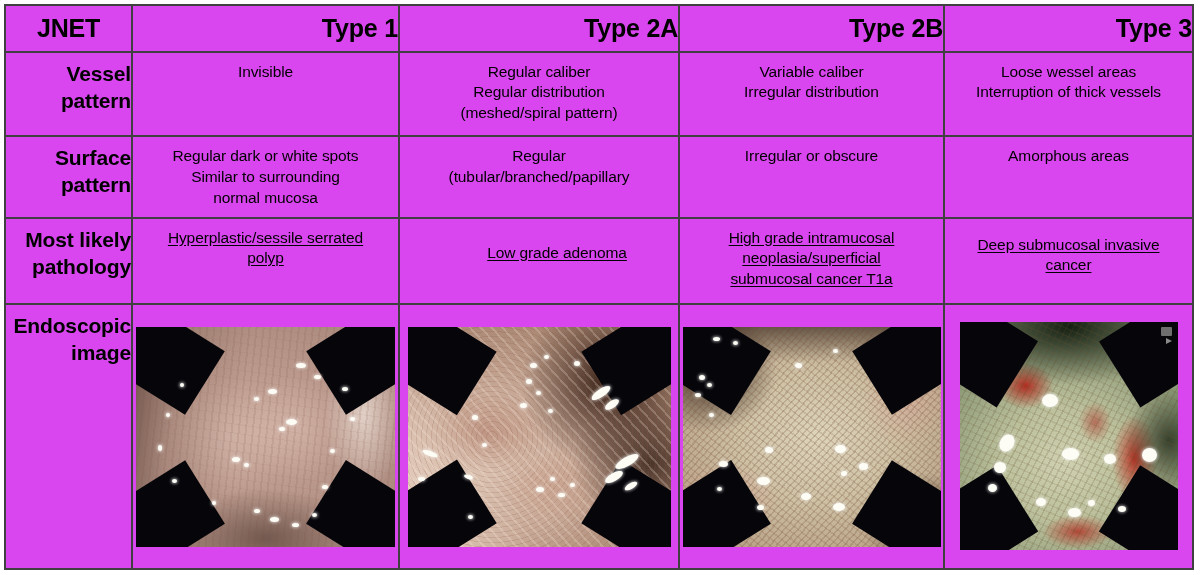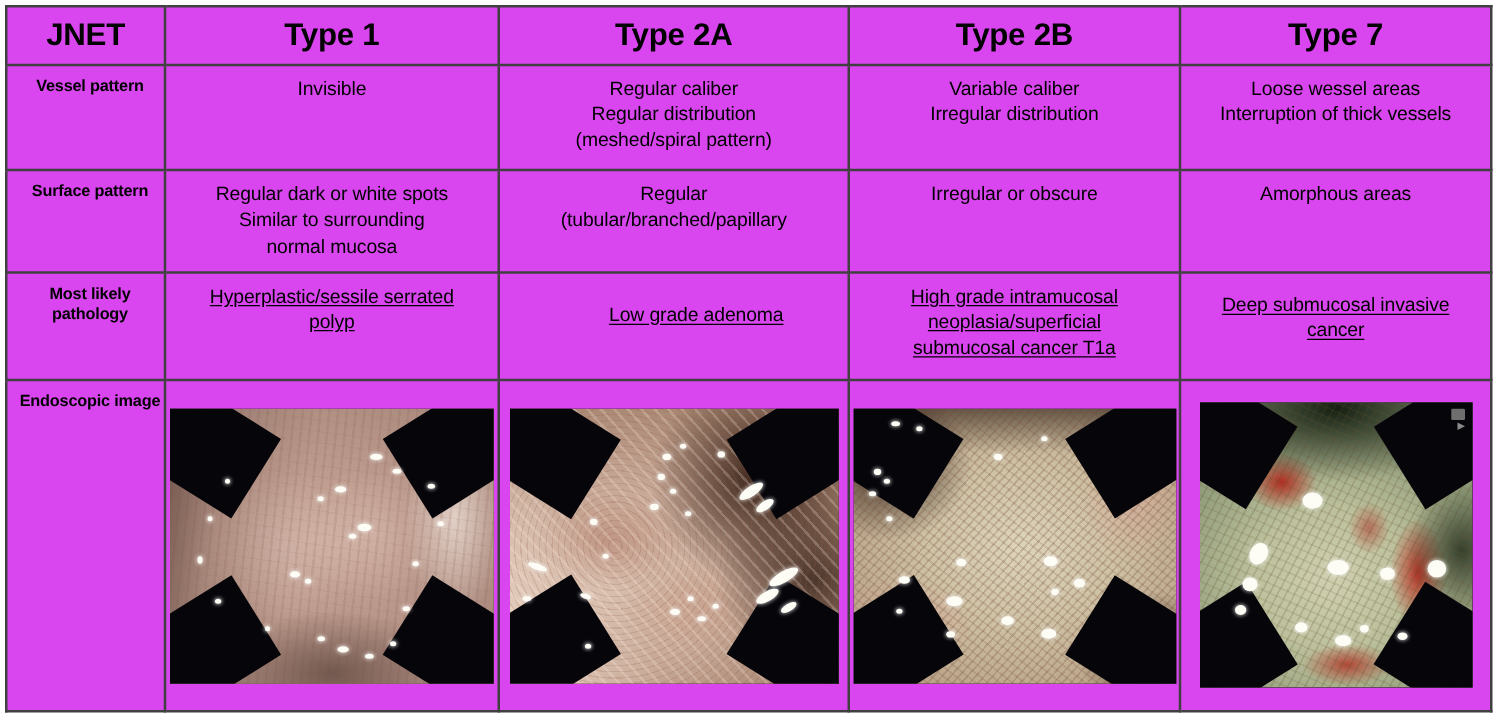--- a/index.html
+++ b/index.html
@@ -47,33 +47,33 @@
   col.c-t3    { width: 249px; }
 
   
   .hdr-cell {
     height: 44px;
   }
   .hdr-text {
     font-weight: bold;
     font-size: 25px;
     line-height: 44px;
-    text-align: center;
+    text-align: right;
     letter-spacing: -0.2px;
   }
   .hdr-text.left {
     text-align: center;
   }
 
   
   .rowlabel {
     font-weight: bold;
-    font-size: 13px;
+    font-size: 21px;
     line-height: 1.28;
-    text-align: center;
+    text-align: right;
     padding: 8px 0 0 7px;
     letter-spacing: -0.15px;
   }
 
   
   .cellbody {
     font-size: 15.5px;
     line-height: 1.33;
     text-align: center;
     padding: 9px 6px 0 6px;
@@ -265,21 +265,21 @@
       <td class="hdr-cell">
         <div class="hdr-text">Type 1</div>
       </td>
       <td class="hdr-cell">
         <div class="hdr-text">Type 2A</div>
       </td>
       <td class="hdr-cell">
         <div class="hdr-text">Type 2B</div>
       </td>
       <td class="hdr-cell">
-        <div class="hdr-text">Type 7</div>
+        <div class="hdr-text">Type 3</div>
       </td>
     </tr>
 
     <tr class="r-vessel">
       <td>
         <div class="rowlabel">
           <span class="ln">Vessel</span>
           <span class="ln">pattern</span>
         </div>
       </td>

